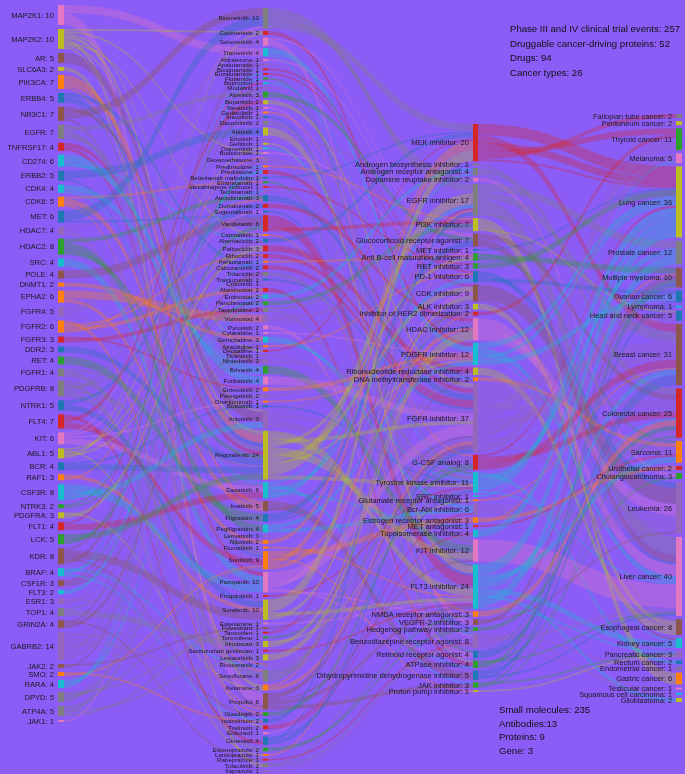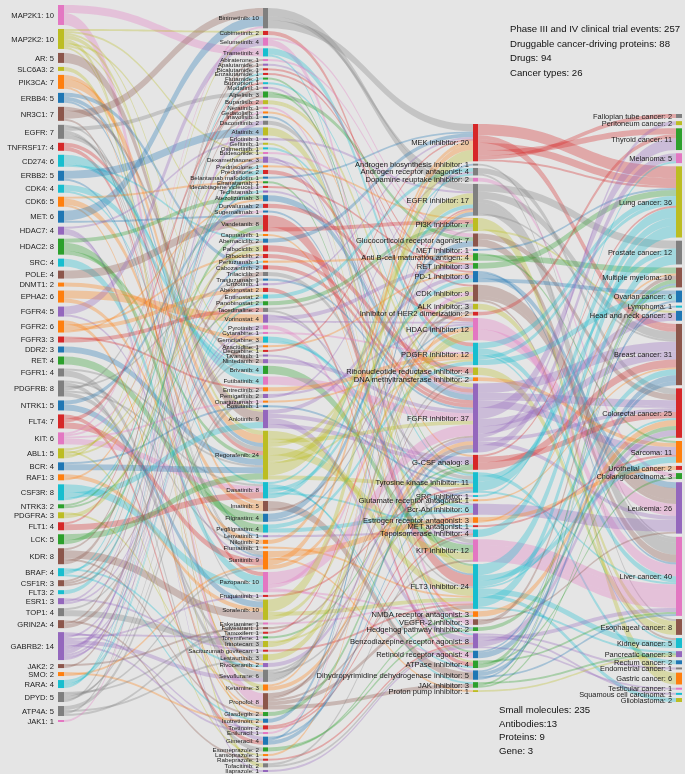--- a/index.html
+++ b/index.html
@@ -1,17 +1,17 @@
 <!DOCTYPE html>
 <html><head>
 <meta charset="utf-8">
 <style>
   html,body{margin:0;padding:0;background:#ffffff;}
   body{font-family:"Liberation Sans", sans-serif;}
-  #stage{position:relative;width:685px;height:774px;background:#e5e5e5;overflow:hidden;}
+  #stage{position:relative;width:685px;height:774px;background:#8b5cf6;overflow:hidden;}
   #sankey{position:absolute;left:0;top:0;}
   .stats{position:absolute;color:#111;font-size:9.6px;line-height:14.6px;}
   #header-stats{left:476px;top:22px;margin-left:34px;}
   #footer-stats{left:499px;top:703px;line-height:13.6px;}
   svg text{fill:#1a1a1a;}
 </style>
 </head>
 <body>
 
 <div id="stage">
@@ -835,21 +835,21 @@
         <text x="672" y="691.3457120622569" text-anchor="end" font-size="7.4">Testicular cancer: 1</text>
         <rect x="676" y="692.870038910506" width="6" height="1.9766536964980546" fill="#17becf"></rect>
         <text x="672" y="696.522365758755" text-anchor="end" font-size="7.4">Squamous cell carcinoma: 1</text>
         <rect x="676" y="698.046692607004" width="6" height="3.953307392996109" fill="#bcbd22"></rect>
         <text x="672" y="702.6873463035021" text-anchor="end" font-size="7.4">Glioblastoma: 2</text>
       </g>
     </svg>
 
   <div id="header-stats" class="stats">
     <div>Phase III and IV clinical trial events: 257</div>
-    <div>Druggable cancer-driving proteins: 88</div>
+    <div>Druggable cancer-driving proteins: 52</div>
     <div>Drugs: 94</div>
     <div>Cancer types: 26</div>
   </div>
 
   <div id="footer-stats" class="stats">
     <div>Small molecules: 235</div>
     <div>Antibodies:13</div>
     <div>Proteins: 9</div>
     <div>Gene: 3</div>
   </div>

